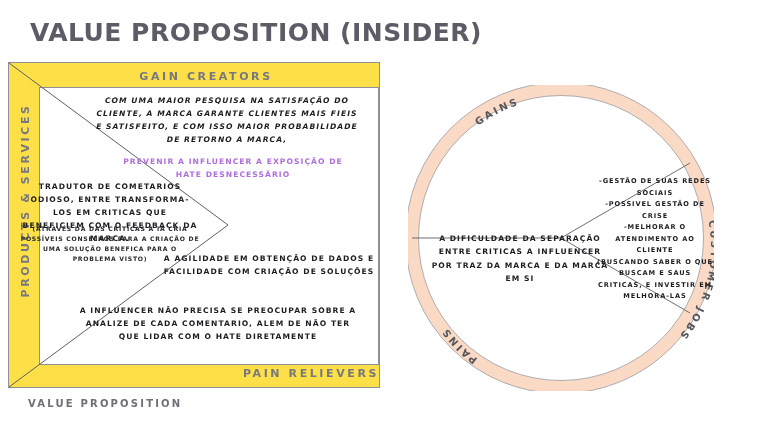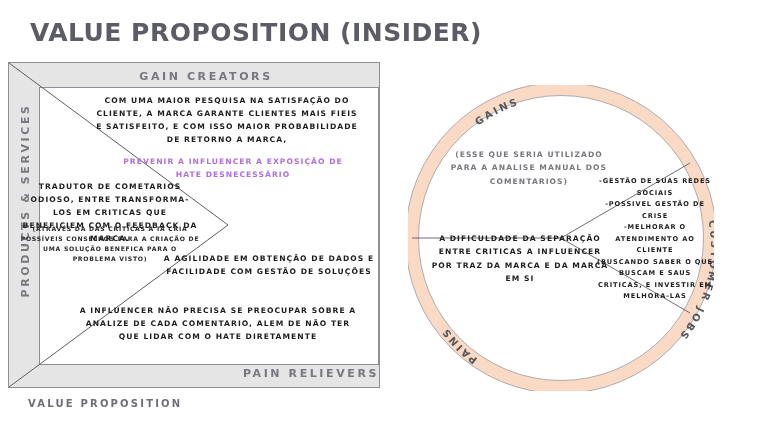--- a/index.html
+++ b/index.html
@@ -35,21 +35,21 @@
     white-space: nowrap;
   }
 
   
   .vp-square {
     position: absolute;
     left: 8px;
     top: 62px;
     width: 372px;
     height: 326px;
-    background: #e5e5e5;
+    background: #fde047;
     border: 1px solid #8e8e96;
     box-sizing: border-box;
   }
   .vp-inner {
     position: absolute;
     left: 30px;
     top: 24px;
     width: 340px;
     height: 278px;
     background: #ffffff;
@@ -104,21 +104,21 @@
     white-space: pre-line;
   }
   .tblock.violet { color: #b06ede; }
   .tblock.tiny {
     font-size: 6.1px;
     letter-spacing: 0.75px;
     line-height: 1.65;
     color: #2a2a2e;
   }
 
-  #gain-text        { left: 96px;  top: 94px;  width: 262px; }
+  #gain-text        { left: 96px;  top: 94px;  width: 262px; font-style: italic; }
   #gain-text-violet { left: 120px; top: 155px; width: 226px; }
   #translator-text  { left: 22px;  top: 180px; width: 176px; }
   #translator-sub   { left: 20px;  top: 224px; width: 180px; }
   #agility-text     { left: 160px; top: 252px; width: 218px; }
   #influencer-text  { left: 78px;  top: 304px; width: 280px; }
 
   
   .circle-wrap {
     position: absolute;
     left: 408px;
@@ -175,21 +175,21 @@
 
   <svg class="vp-lines" viewBox="0 0 372 326">
     <line x1="1" y1="1" x2="220" y2="163" stroke="#5f5f67" stroke-width="1"></line>
     <line x1="1" y1="325" x2="220" y2="163" stroke="#5f5f67" stroke-width="1"></line>
   </svg>
 
   <div class="tblock" id="gain-text">COM UMA MAIOR PESQUISA NA SATISFAÇÃO DO CLIENTE, A MARCA GARANTE CLIENTES MAIS FIEIS E SATISFEITO, E COM ISSO MAIOR PROBABILIDADE DE RETORNO A MARCA,</div>
   <div class="tblock violet" id="gain-text-violet">PREVENIR A INFLUENCER A EXPOSIÇÃO DE HATE DESNECESSÁRIO</div>
   <div class="tblock" id="translator-text">TRADUTOR DE COMETARIOS ODIOSO, ENTRE TRANSFORMA-LOS EM CRITICAS QUE BENEFICIEM COM O FEEDBACK DA MARCA.</div>
   <div class="tblock tiny" id="translator-sub">(ATRAVÉS DA  DAS CRITICAS A IA CRIA POSSÍVEIS CONSELHOS PARA A CRIAÇÃO DE UMA SOLUÇÃO BENEFICA PARA O PROBLEMA VISTO)</div>
-  <div class="tblock" id="agility-text">A AGILIDADE EM OBTENÇÃO DE DADOS E FACILIDADE COM GESTÃO DE SOLUÇÕES</div>
+  <div class="tblock" id="agility-text">A AGILIDADE EM OBTENÇÃO DE DADOS E FACILIDADE COM CRIAÇÃO DE SOLUÇÕES</div>
   <div class="tblock" id="influencer-text">A INFLUENCER NÃO PRECISA SE PREOCUPAR SOBRE A ANALIZE DE CADA COMENTARIO, ALEM DE NÃO TER QUE LIDAR COM O HATE DIRETAMENTE</div>
 
   <div class="circle-wrap">
     <svg width="306" height="306" viewBox="0 0 306 306">
 
       <circle cx="153" cy="153" r="149" fill="none" stroke="#fadac4" stroke-width="13"></circle>
       <circle cx="153" cy="153" r="155.5" fill="none" stroke="#9a9aa2" stroke-width="0.8"></circle>
       <circle cx="153" cy="153" r="142.5" fill="none" stroke="#9a9aa2" stroke-width="0.8"></circle>
 
       <line x1="153" y1="153" x2="4" y2="153" stroke="#5f5f67" stroke-width="0.9"></line>
@@ -206,21 +206,20 @@
       </text>
       <text font-family="DejaVu Sans, Liberation Sans, sans-serif" font-size="10" font-weight="bold" letter-spacing="2.4" fill="#55555d">
         <textPath href="#arc-jobs" startOffset="16%">CUSTOMER JOBS</textPath>
       </text>
       <text font-family="DejaVu Sans, Liberation Sans, sans-serif" font-size="10" font-weight="bold" letter-spacing="2.4" fill="#55555d">
         <textPath href="#arc-pains" startOffset="28%">PAINS</textPath>
       </text>
     </svg>
   </div>
 
-  <div class="cblock grey" id="gains-sub">(ESSE QUE SERIA UTILIZADO PARA A ANALISE MANUAL DOS COMENTARIOS)</div>
   <div class="cblock small" id="jobs-text">-GESTÃO DE SUAS REDES SOCIAIS
 -POSSIVEL GESTÃO DE CRISE
 -MELHORAR O ATENDIMENTO AO CLIENTE
 (BUSCANDO SABER O QUE BUSCAM E SAUS CRITICAS, E INVESTIR EM MELHORA-LAS</div>
   <div class="cblock" id="pains-head">A DIFICULDADE DA SEPARAÇÃO ENTRE CRITICAS A INFLUENCER POR TRAZ DA MARCA E DA MARCA EM SI</div>
 
   <div class="caption" id="cap-vp">VALUE PROPOSITION</div>
 
 </div>
 

